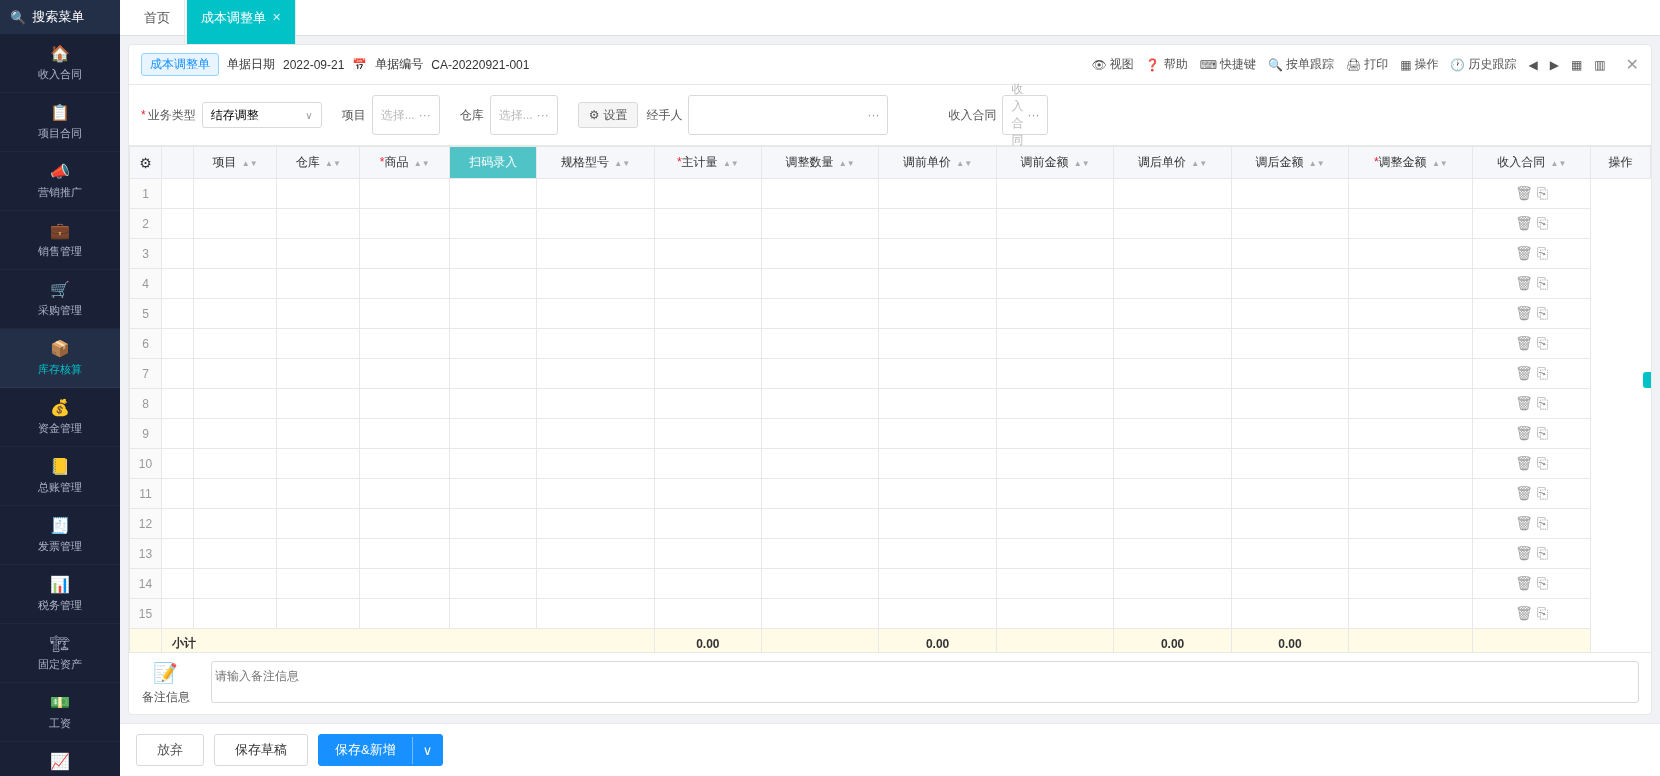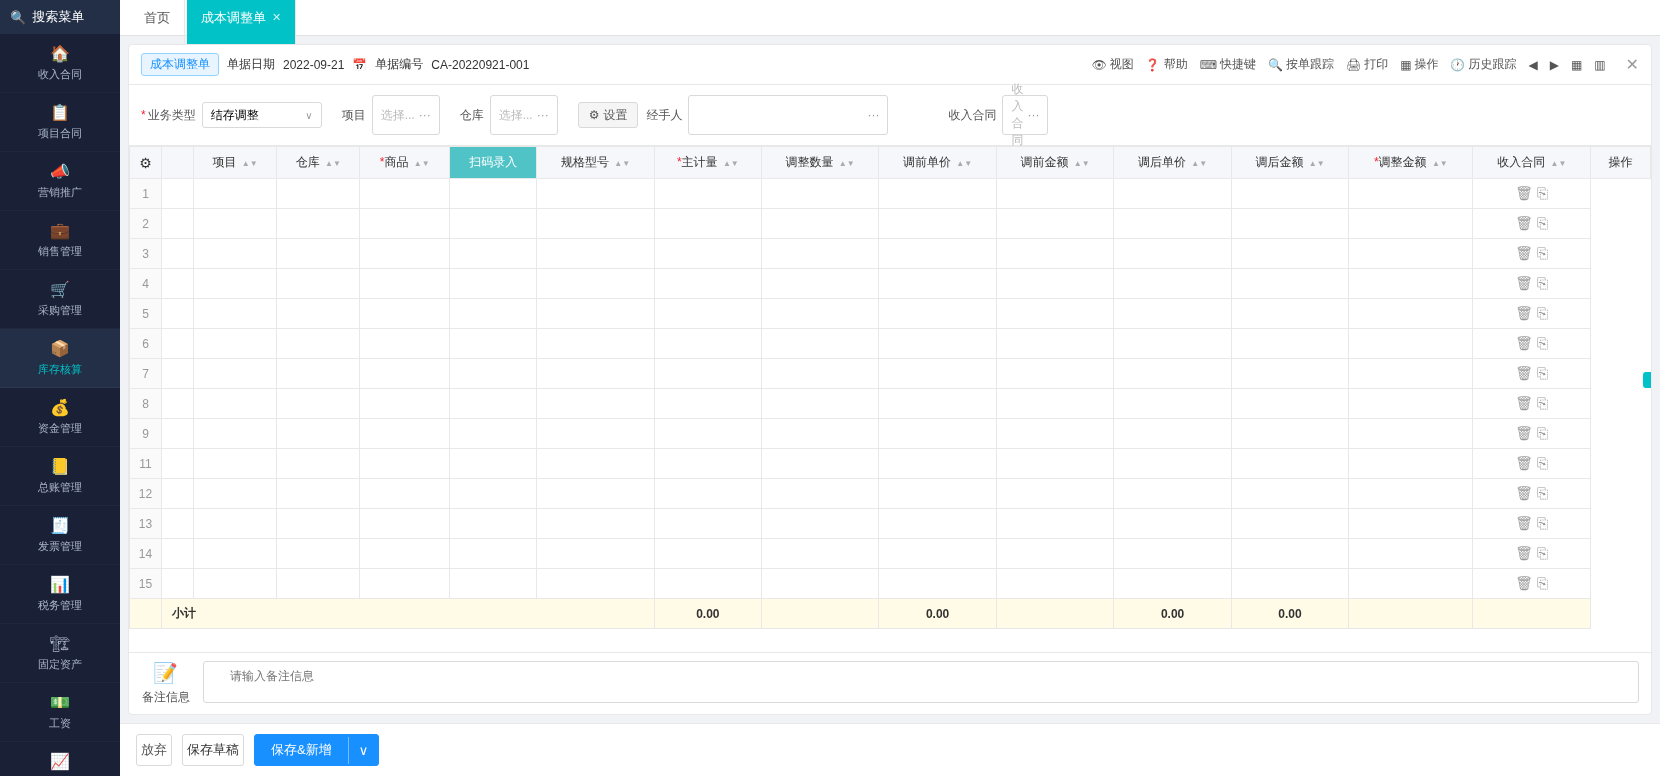--- a/index.html
+++ b/index.html
@@ -261,45 +261,46 @@
       gap: 4px;
       color: #555;
       font-size: 12px;
       width: 50px;
     }
     .notes-label .notes-icon { font-size: 20px; color: #555; }
     .notes-input {
       flex: 1;
       border: 1px solid #d9d9d9;
       border-radius: 3px;
-      padding: 6px 26px;
+      padding: 6px 3px;
       font-size: 12px;
       color: #bbb;
       min-height: 40px;
       resize: none;
       outline: none;
+      margin-left: 8px;
     }
 
     
     .bottom-bar {
       display: flex;
       align-items: center;
       padding: 10px 16px;
       background: #fff;
       border-top: 1px solid #e8e8e8;
       gap: 10px;
       flex-shrink: 0;
     }
     .bottom-bar-left {
       flex: 1;
       font-size: 12px;
       color: #666;
     }
     .btn {
-      padding: 6px 4px;
+      padding: 6px 20px;
       border-radius: 3px;
       font-size: 13px;
       cursor: pointer;
       border: 1px solid #d9d9d9;
       background: #fff;
       color: #555;
     }
     .btn-primary-split {
       background: #1890ff;
       color: #fff;
@@ -773,20 +774,42 @@
     <td></td>
     <td></td>
     <td>
       <div class="action-btns">
         <span class="action-btn">🗑</span>
         <span class="action-btn">⎘</span>
       </div>
     </td>
             </tr>
             <tr>
+              <td>10</td>
+    <td></td>
+    <td></td>
+    <td></td>
+    <td></td>
+    <td></td>
+    <td></td>
+    <td></td>
+    <td></td>
+    <td></td>
+    <td></td>
+    <td></td>
+    <td></td>
+    <td></td>
+    <td>
+      <div class="action-btns">
+        <span class="action-btn">🗑</span>
+        <span class="action-btn">⎘</span>
+      </div>
+    </td>
+            </tr>
+            <tr>
               <td>11</td>
     <td></td>
     <td></td>
     <td></td>
     <td></td>
     <td></td>
     <td></td>
     <td></td>
     <td></td>
     <td></td>

